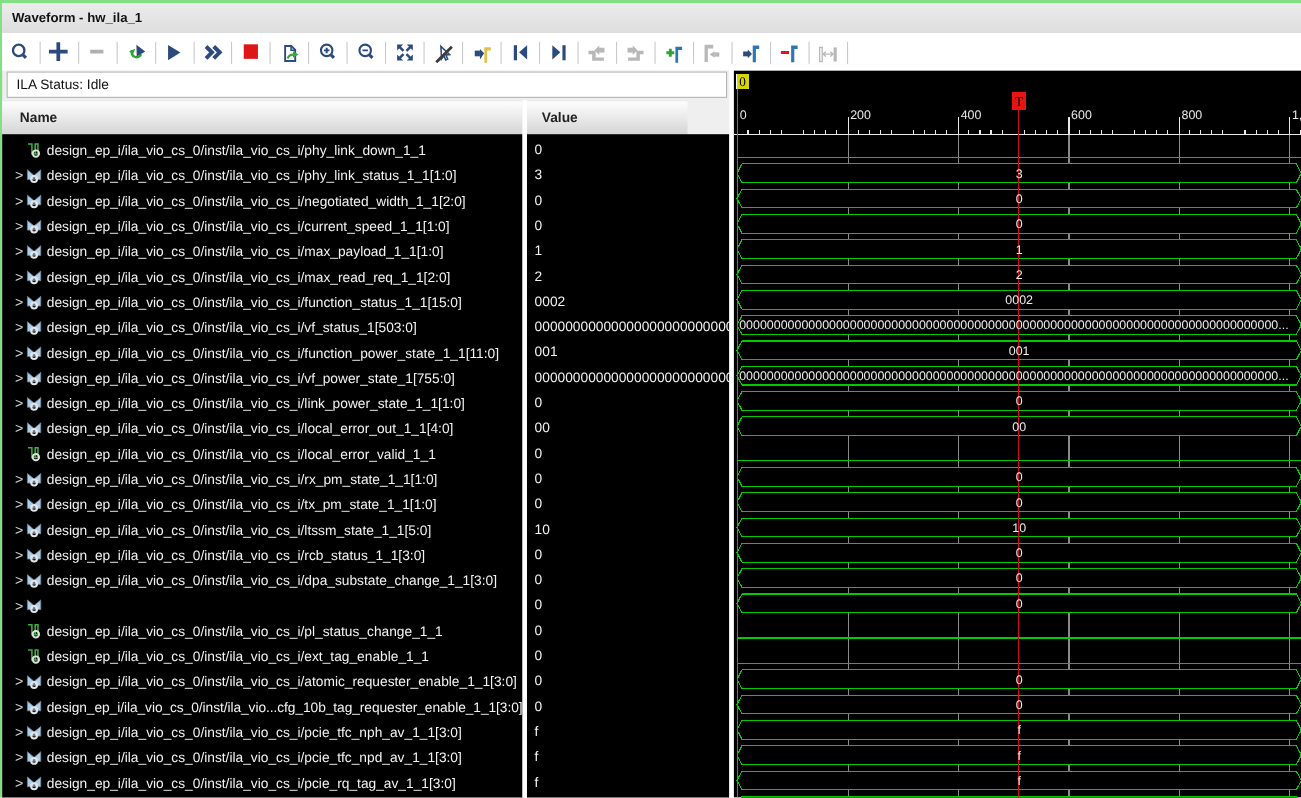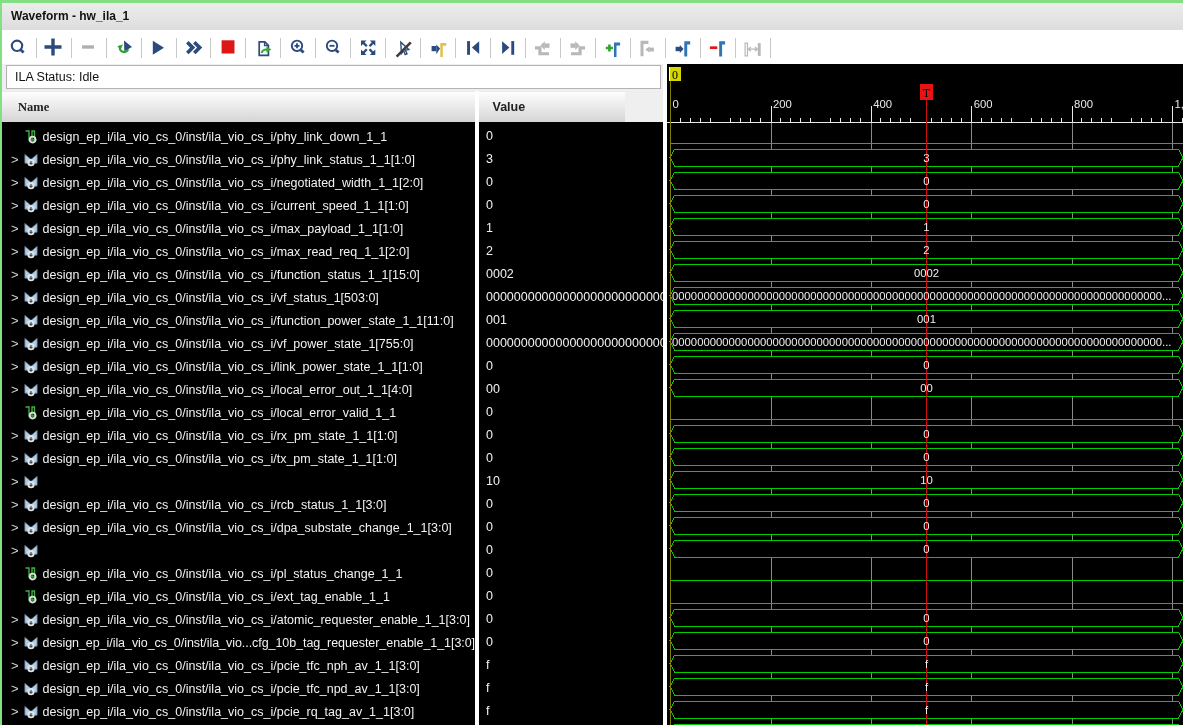--- a/index.html
+++ b/index.html
@@ -8,31 +8,31 @@
 #title { position:absolute; left:0; top:0; width:1181px; height:27px;
   background:linear-gradient(#ececec,#ddd); color:#111; font-size:12px; font-weight:bold;
   line-height:26px; padding-left:9px; }
 #toolbar { position:absolute; left:0; top:27px; width:1181px; height:34px; background:#fff; }
 .ticon { position:absolute; top:6px; }
 .ticon svg { display:block; }
 .tsep { position:absolute; top:7.5px; width:1px; height:20px; background:#c9c9c9; }
 #ilabox { position:absolute; left:4px; top:62px; width:655px; height:24px; background:#fff;
   border:1px solid #b3b3b3; font-size:12.5px; color:#111; line-height:22px; padding-left:8px; }
 #hdrname { position:absolute; left:0; top:88px; width:473px; height:31px;
-  background:linear-gradient(#fefefe,#d5d5d5); border-top:1px solid #eaeaea;font-family:Liberation Serif, serif; }
+  background:linear-gradient(#fefefe,#d5d5d5); border-top:1px solid #eaeaea; }
 #hdrval { position:absolute; left:477px; top:88px; width:146px; height:31px;
   background:linear-gradient(#fefefe,#d5d5d5); border-top:1px solid #eaeaea; }
 #hdrval .hdrtxt { padding-left:13.5px; }
 .hdrtxt { font-size:12.5px; font-weight:bold; color:#222; line-height:31px; padding-left:16px; }
 #names { position:absolute; left:0; top:119px; width:473px; height:603px; background:#000; overflow:hidden; }
 #vals { position:absolute; left:477px; top:119px; width:184px; height:603px; background:#000; overflow:hidden; }
 #divider1 { position:absolute; left:473px; top:88px; width:4px; height:634px; background:#fff; }
 #divider2 { position:absolute; left:661px; top:61px; width:4px; height:661px; background:#fff; }
 .nrow { position:absolute; left:0; width:473px; height:23px; color:#f2f2f2; font-size:12.5px;
-  display:flex; align-items:center; white-space:nowrap; overflow:hidden; }
+  display:flex; align-items:center; white-space:nowrap; overflow:hidden;text-align:center; }
 .exp { display:inline-block; width:13px; margin-left:9px; color:#d2d2d2; font-size:13px; flex:0 0 auto; margin-top:-1px; }
 svg.sig { flex:0 0 auto; margin-right:4.5px; margin-top:-1px; }
 .nm { }
 .vrow { position:absolute; left:0; width:184px; height:23px; color:#f2f2f2; font-size:12.5px;
   line-height:23px; padding-left:7px; white-space:nowrap; overflow:hidden; }
 #wavepanel { position:absolute; left:665px; top:61px; width:516px; height:661px; }
 </style></head>
 <body>
 <div id="page">
 <div id="title">Waveform - hw_ila_1</div>
@@ -349,20 +349,21 @@
         </svg>
         <span class="nm">design_ep_i/ila_vio_cs_0/inst/ila_vio_cs_i/tx_pm_state_1_1[1:0]</span>
       </div>
 <div class="nrow" style="top:348px">
         <span class="exp">&gt;</span>
         <svg class="sig" width="14" height="15" viewBox="0 0 14 15">
           <path d="M0.9 2.4 L6.6 7.1 V11.2 H0.9 Z" fill="#abceea" stroke="#6f7d8b" stroke-width="0.8"></path>
           <path d="M13.1 2.4 L7.4 7.1 V11.2 H13.1 Z" fill="#abceea" stroke="#6f7d8b" stroke-width="0.8"></path>
           <circle cx="7" cy="10.7" r="2.7" fill="none" stroke="#e4e4e4" stroke-width="1.8"></circle>
         </svg>
+        <span class="nm">design_ep_i/ila_vio_cs_0/inst/ila_vio_cs_i/ltssm_state_1_1[5:0]</span>
       </div>
 <div class="nrow" style="top:371px">
         <span class="exp">&gt;</span>
         <svg class="sig" width="14" height="15" viewBox="0 0 14 15">
           <path d="M0.9 2.4 L6.6 7.1 V11.2 H0.9 Z" fill="#abceea" stroke="#6f7d8b" stroke-width="0.8"></path>
           <path d="M13.1 2.4 L7.4 7.1 V11.2 H13.1 Z" fill="#abceea" stroke="#6f7d8b" stroke-width="0.8"></path>
           <circle cx="7" cy="10.7" r="2.7" fill="none" stroke="#e4e4e4" stroke-width="1.8"></circle>
         </svg>
         <span class="nm">design_ep_i/ila_vio_cs_0/inst/ila_vio_cs_i/rcb_status_1_1[3:0]</span>
       </div>

